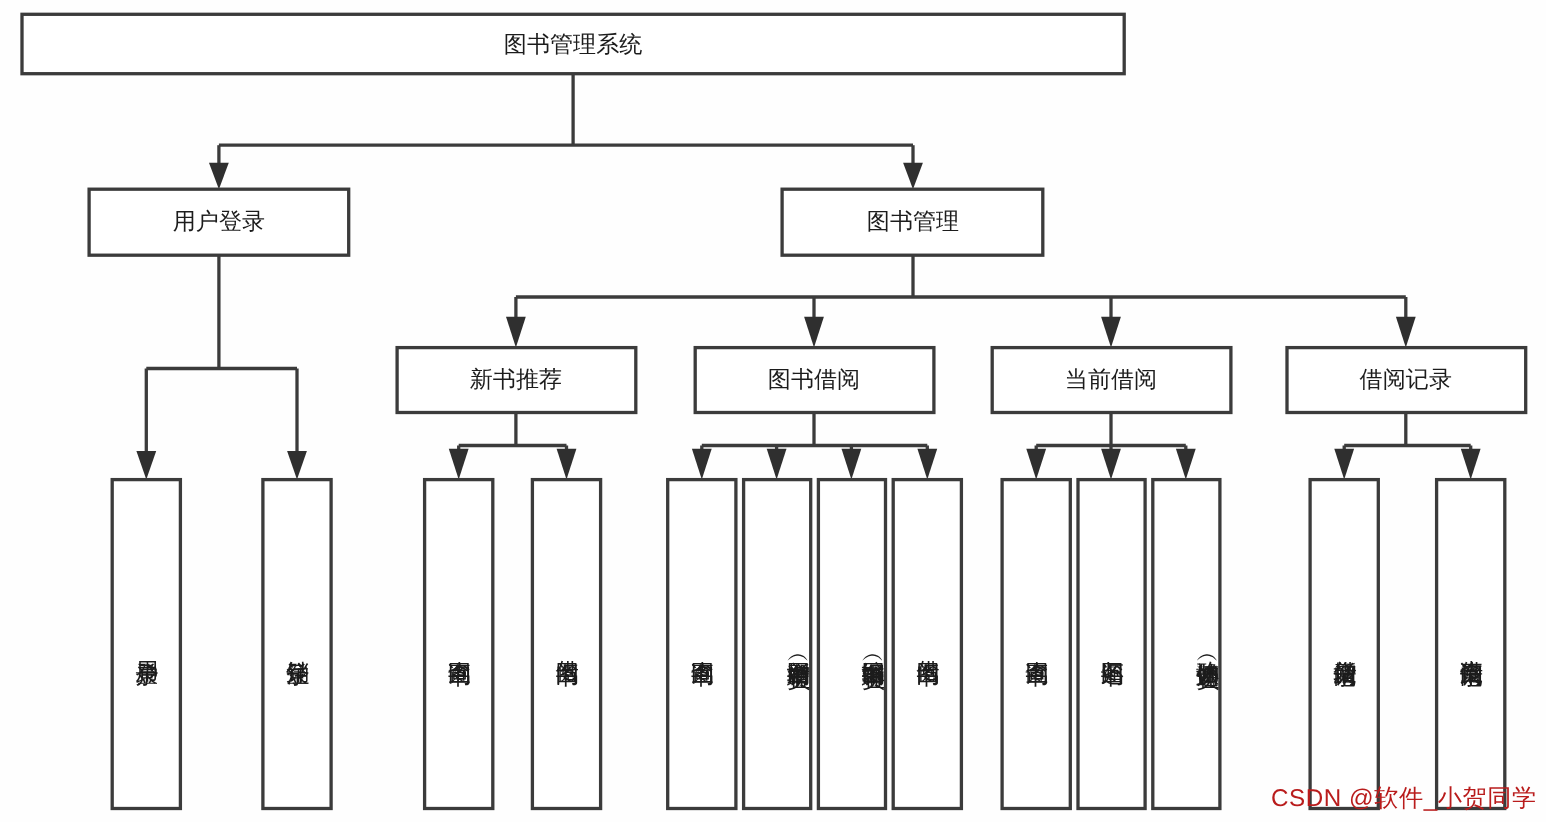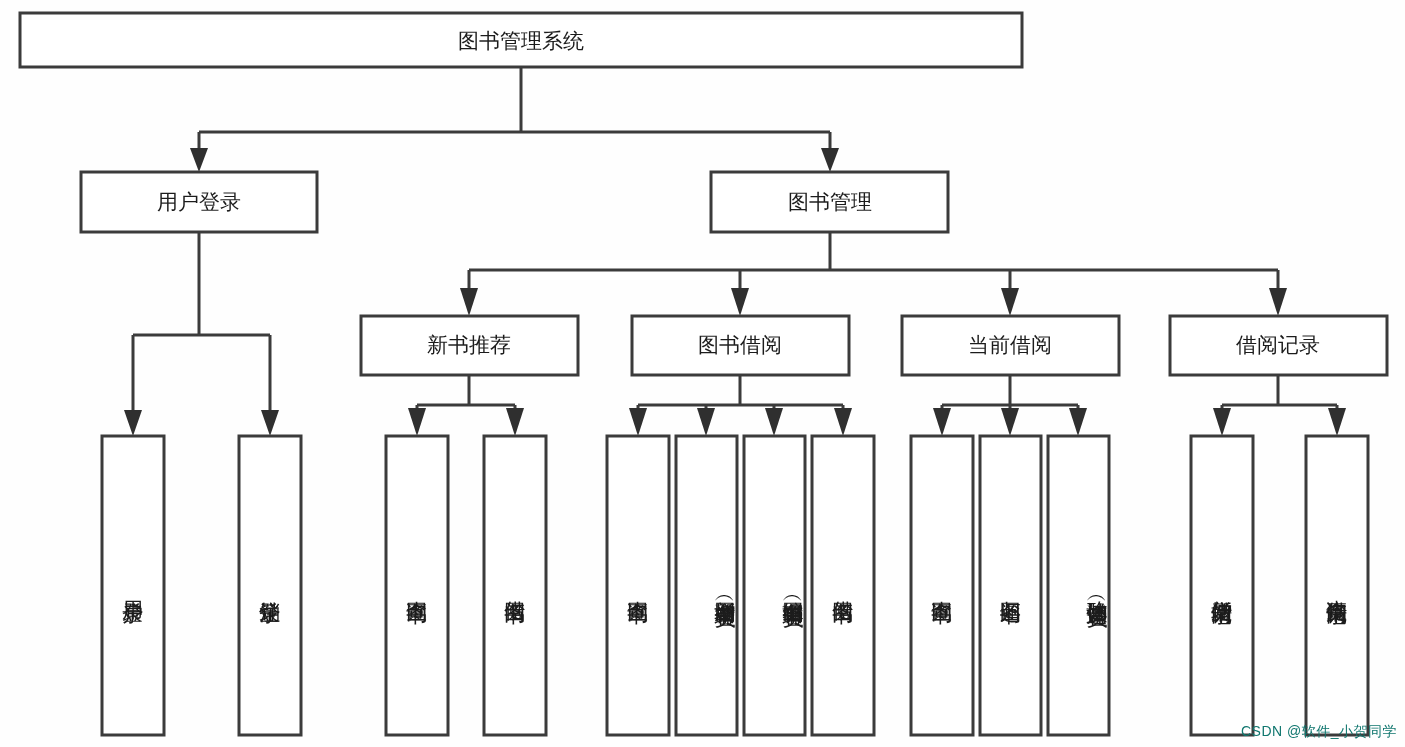--- a/index.html
+++ b/index.html
@@ -61,22 +61,22 @@
     color: #1c1c1c;
     letter-spacing: 1px;
     white-space: nowrap;
     pointer-events: none;
   }
   .watermark {
     position: absolute;
     right: 8px;
     bottom: 6px;
     font-family: "Liberation Sans", "DejaVu Sans", sans-serif;
-    font-size: 14px;
-    color: #0f766e;
+    font-size: 22px;
+    color: #b91c1c;
     letter-spacing: 0.5px;
     white-space: nowrap;
   }
 </style>
 </head>
 <body>
 
 <div id="diagram-root">
 
   <svg class="canvas" viewBox="0 0 1405 747" xmlns="http://www.w3.org/2000/svg">

